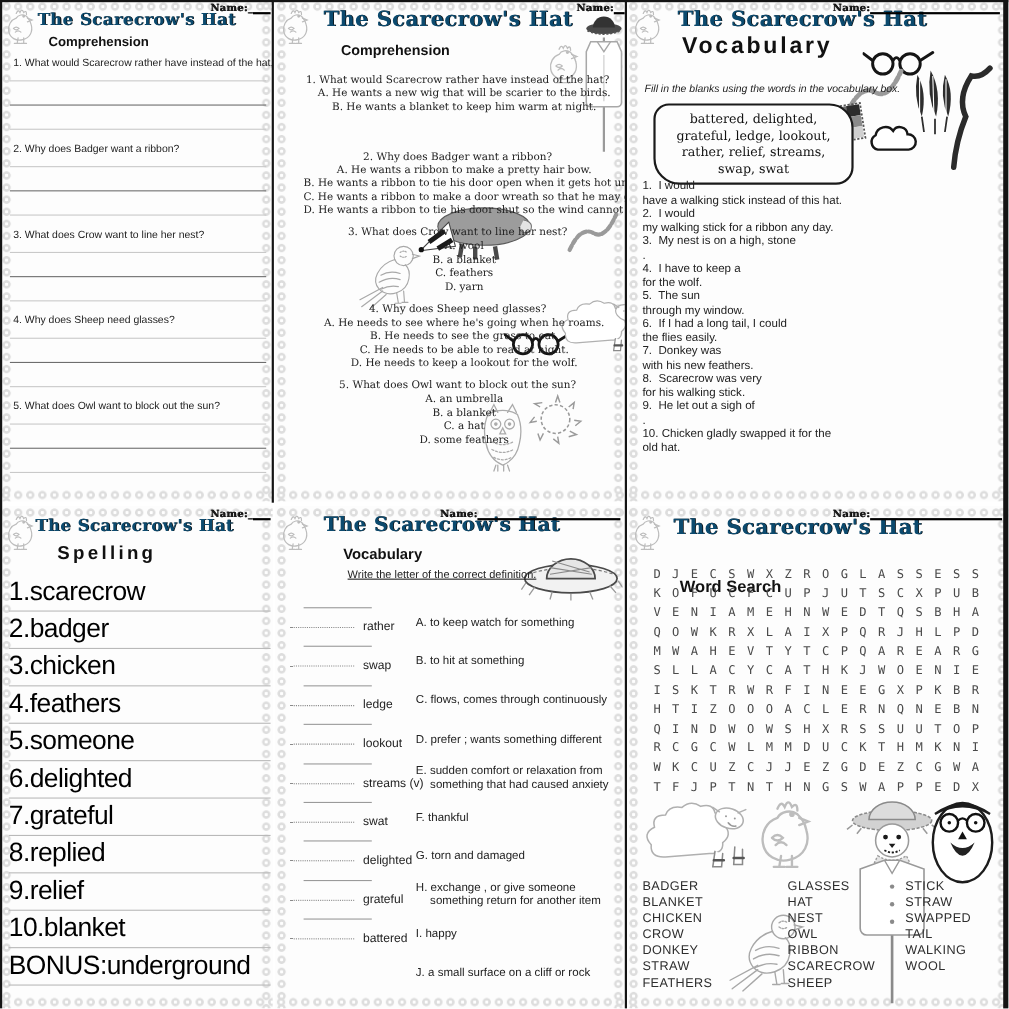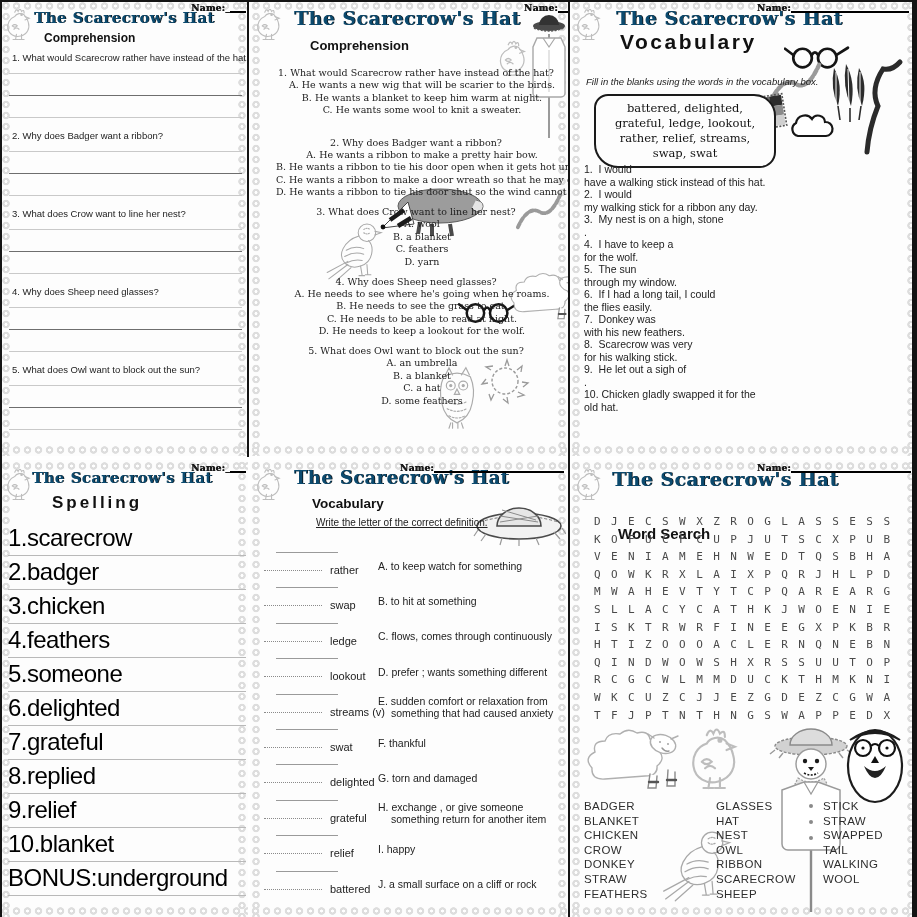--- a/index.html
+++ b/index.html
@@ -277,21 +277,20 @@
         </g>
       </svg>
     </span>
 
     <div class="mcq">
 
         <div class="mcq-block">
           <div class="mcq-q">1.   What would Scarecrow rather have instead of  the hat?</div>
           <div class="mcq-o">A. He wants a new wig that will be scarier to the birds.</div>
           <div class="mcq-o">B. He wants a blanket to keep him warm at night.</div>
-          <div class="mcq-o">C. He wants some wool to knit a sweater.</div>
         </div>
 
         <div class="mcq-block">
           <div class="mcq-q">2. Why does Badger want a ribbon?</div>
           <div class="mcq-o">A. He wants a ribbon to make a pretty hair bow.</div>
           <div class="mcq-o">B. He wants a ribbon to tie his door open when it gets hot underground.</div>
           <div class="mcq-o">C. He wants a ribbon to make a door wreath so that he may get more visitors.</div>
           <div class="mcq-o">D. He wants a ribbon to tie his door shut so the wind cannot blow it open anymore</div>
         </div>
 
@@ -564,25 +563,20 @@
           <span class="m-dot"></span>
           <span class="m-word">delighted</span>
         </div>
 
         <div class="m-row">
           <span class="m-solid"></span>
           <span class="m-dot"></span>
           <span class="m-word">grateful</span>
         </div>
 
-        <div class="m-row">
-          <span class="m-solid"></span>
-          <span class="m-dot"></span>
-          <span class="m-word">relief</span>
-        </div>
 
         <div class="m-row">
           <span class="m-solid"></span>
           <span class="m-dot"></span>
           <span class="m-word">battered</span>
         </div>
       </div>
     <div class="d-col">
 
         <div class="d-row">

